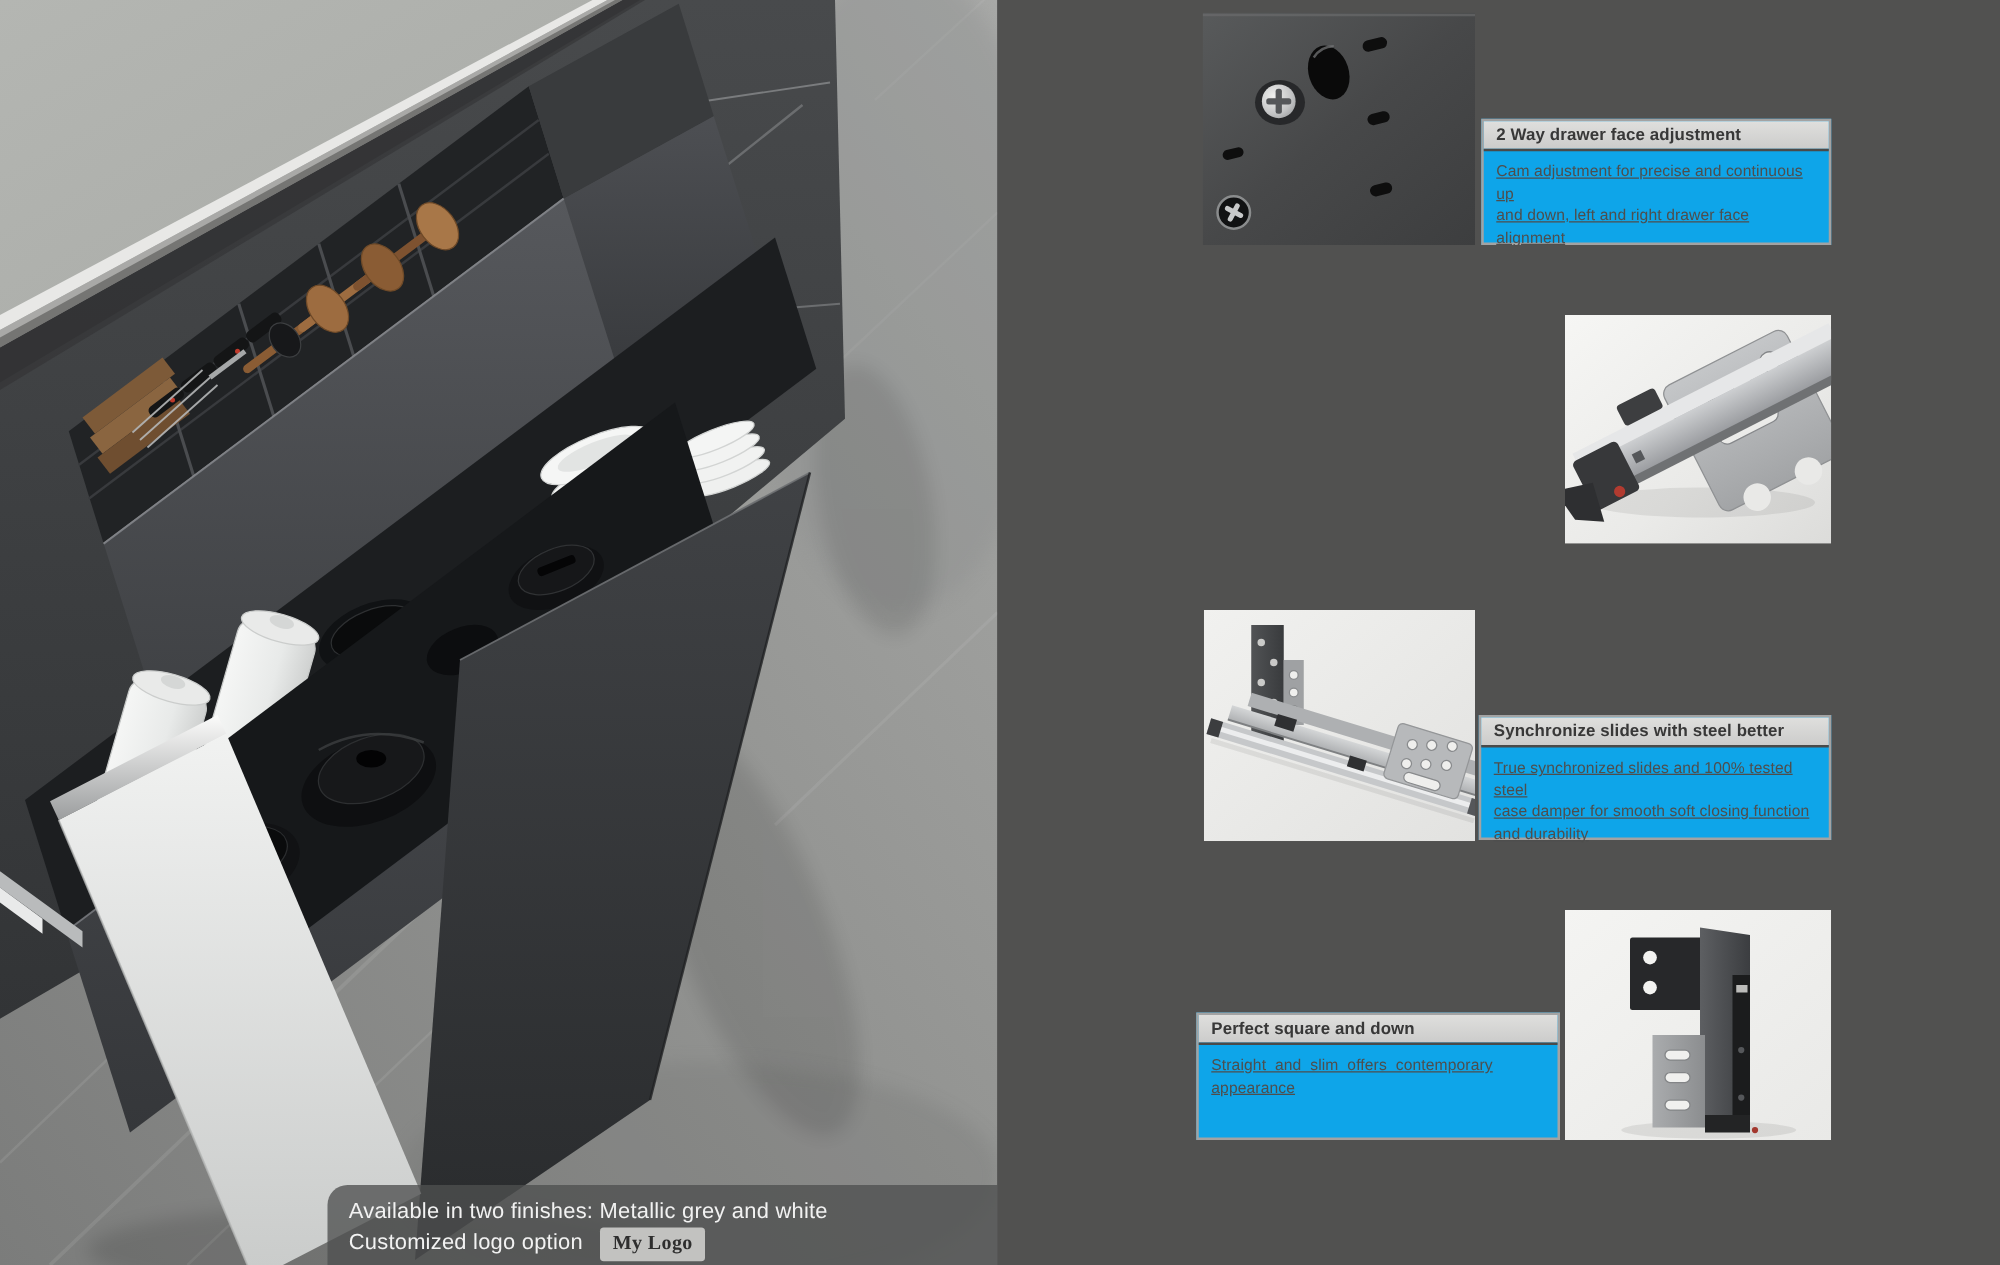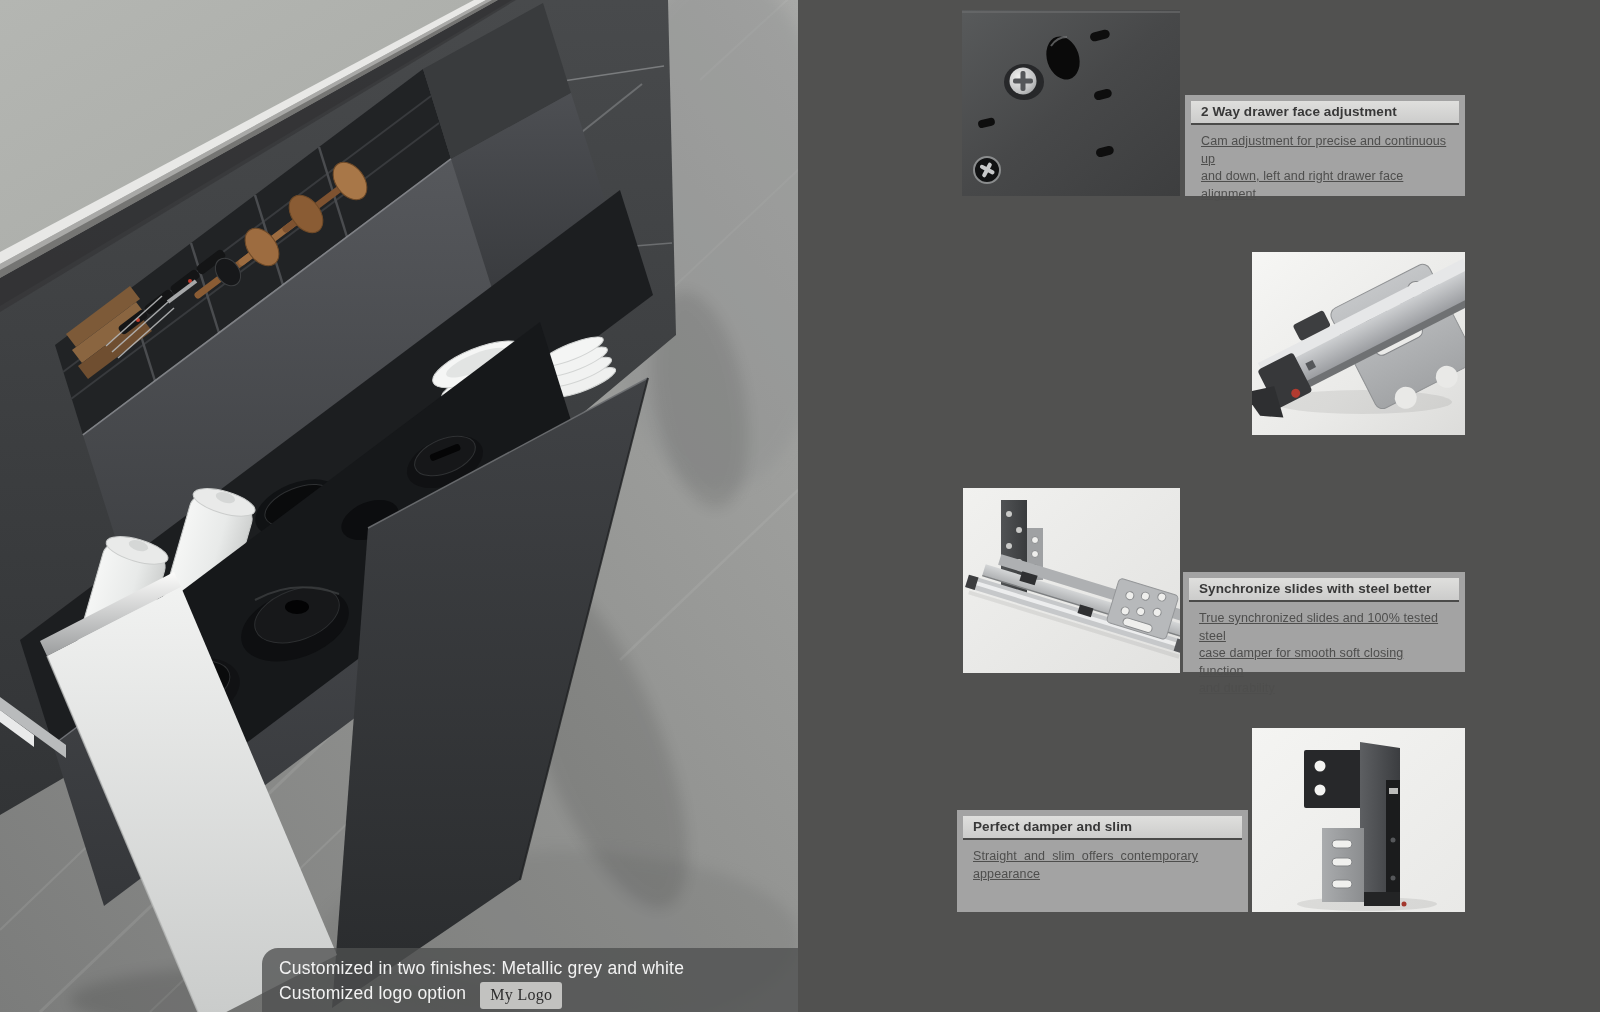--- a/index.html
+++ b/index.html
@@ -16,29 +16,29 @@
     background:rgba(78,79,79,.78);
     border-top-left-radius:16px;
     padding:9px 0 0 17px;box-sizing:border-box;
     color:#f2f2f2;
   }
   #caption .cap-line{font-size:17.5px;line-height:22px;letter-spacing:.2px;font-weight:400;color:#f2f2f2;}
   #caption .cap-line2{margin-top:3px;display:flex;align-items:flex-start;}
   #logo-badge{
     display:inline-block;margin-left:14px;
     background:#c2c2c0;color:#2e2e2e;
-    font-family:"Liberation Serif", serif;font-weight:normal;font-size:16px;
+    font-family:"Liberation Serif", serif;font-weight:bold;font-size:16px;
     padding:2px 10px 3px;border-radius:3px;letter-spacing:.3px;
   }
   
   #panel{position:absolute;left:798px;top:0;width:802px;height:1012px;background:#515150;}
   .feature-img{position:absolute;overflow:hidden;}
   .feature-img svg{display:block;}
   .callout{
-    position:absolute;background:#a3a3a3;border:6px solid #a3a3a3;box-sizing:border-box;
+    position:absolute;background:#0ea5e9;border:2px solid #a3a3a3;box-sizing:border-box;
   }
   .callout-header{
     background:linear-gradient(#dfdfdd,#cccccb);
     border-bottom:2px solid #4a4a49;
     color:#383838;font-size:13.5px;font-weight:bold;
     padding:3px 10px 4px;letter-spacing:.1px;
   }
   .callout-body{
     color:#4e4e4d;font-size:12.5px;line-height:17.5px;
     padding:8px 10px;white-space:pre-line;letter-spacing:.1px;text-decoration:underline;
@@ -265,21 +265,21 @@
     <polygon points="40,641 174,572 181,587 47,656" fill="url(#rimG)"></polygon>
     <polygon points="47,656 181,587 337,955 203,1024" fill="url(#whiteG)"></polygon>
     <line x1="47" y1="656" x2="203" y2="1024" stroke="#b5b7b6" stroke-width="1.5" opacity=".8"></line>
 
     <polygon points="0,697 66,745 66,758 0,710" fill="#b9bbbc"></polygon>
     <polygon points="0,710 34,735 34,747 0,722" fill="#e9eaea"></polygon>
   </g>
 </svg>
 
   <div id="caption">
-    <div class="cap-line">Customized in two finishes: Metallic grey and white</div>
+    <div class="cap-line">Available in two finishes: Metallic grey and white</div>
     <div class="cap-line cap-line2">
       <span>Customized logo option</span>
       <span id="logo-badge">My Logo</span>
     </div>
   </div>
 </div>
 
 <div id="panel">
 
   <div class="feature-img" style="left:164px;top:10px;width:218px;height:186px;">
@@ -429,21 +429,21 @@
   </div>
 
   <div class="callout" style="left:385px;top:572px;width:282px;height:100px;">
     <div class="callout-header">Synchronize slides with steel better</div>
     <div class="callout-body">True synchronized slides and 100% tested steel
 case damper for smooth soft closing function
 and durability</div>
   </div>
 
   <div class="callout spread" style="left:159px;top:810px;width:291px;height:102px;">
-    <div class="callout-header">Perfect damper and slim</div>
+    <div class="callout-header">Perfect square and down</div>
     <div class="callout-body">Straight and slim offers contemporary
 appearance</div>
   </div>
 
   <div class="feature-img" style="left:454px;top:728px;width:213px;height:184px;">
     <svg width="213" height="184" viewBox="0 0 213 184" xmlns="http://www.w3.org/2000/svg">
       <defs>
         <linearGradient id="bg4" x1="0" y1="0" x2="1" y2="1">
           <stop offset="0" stop-color="#f4f4f2"></stop>
             <stop offset="1" stop-color="#e9e9e7"></stop>

